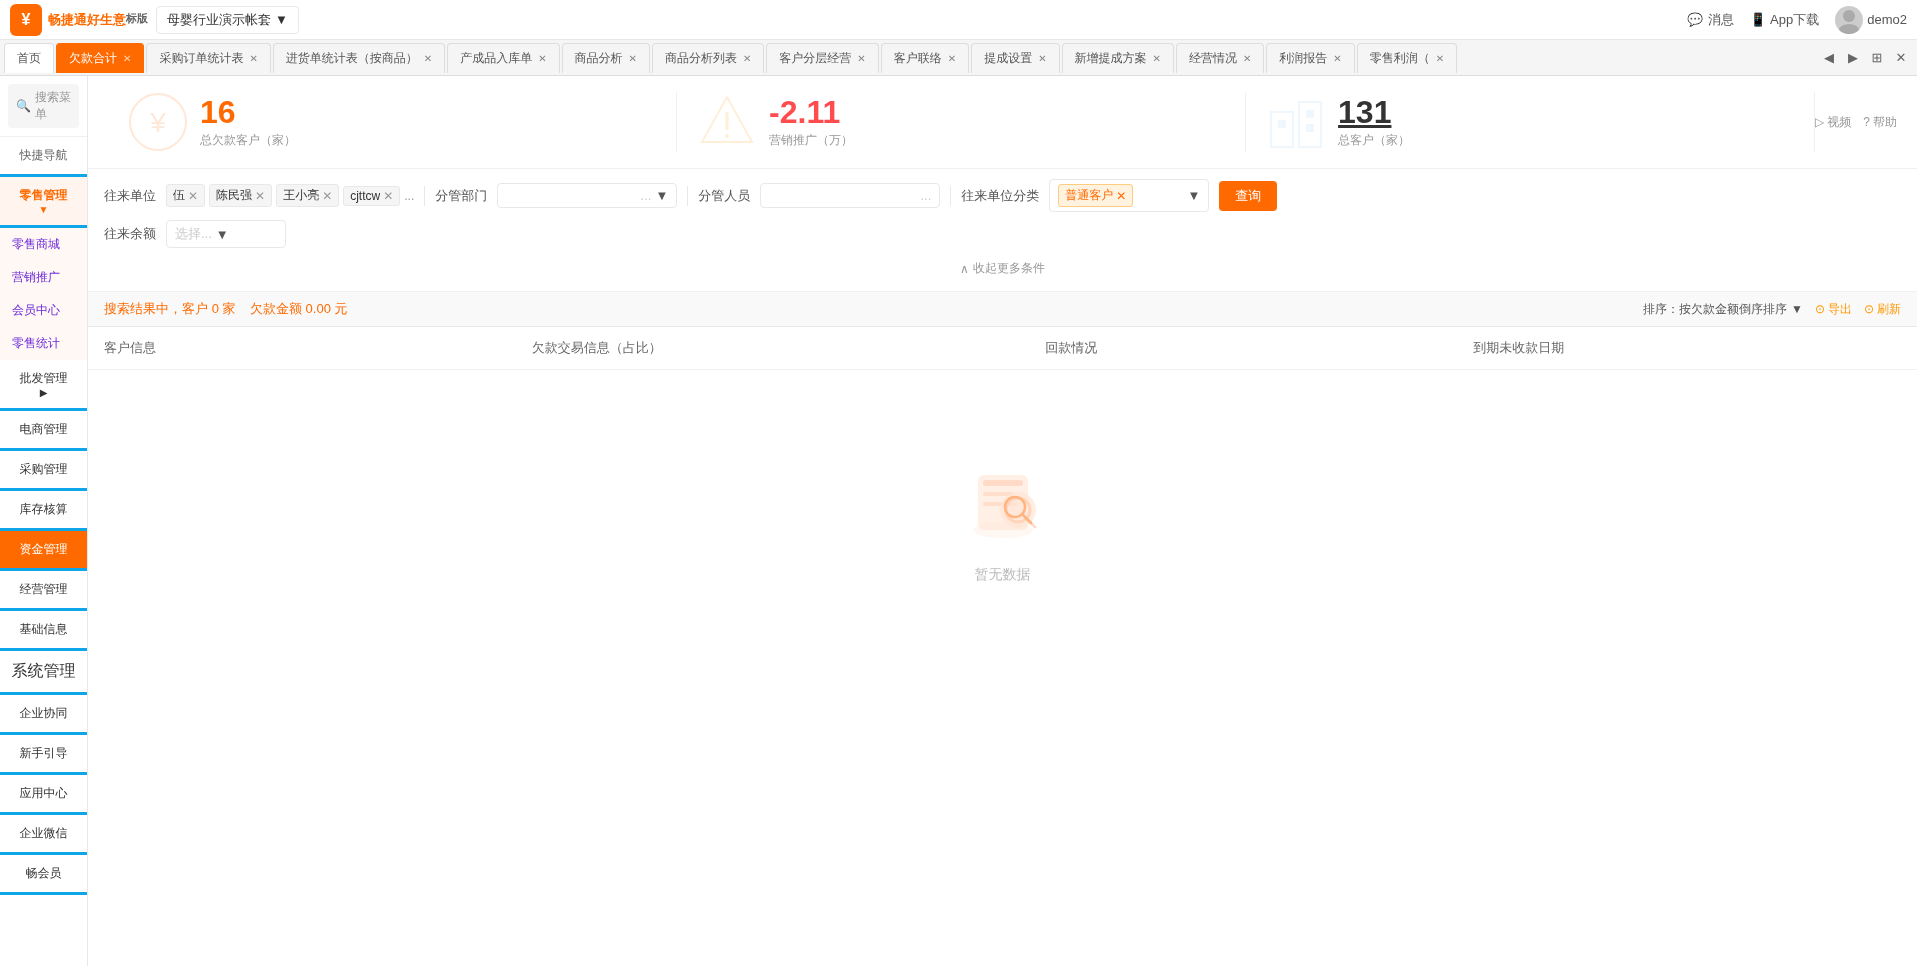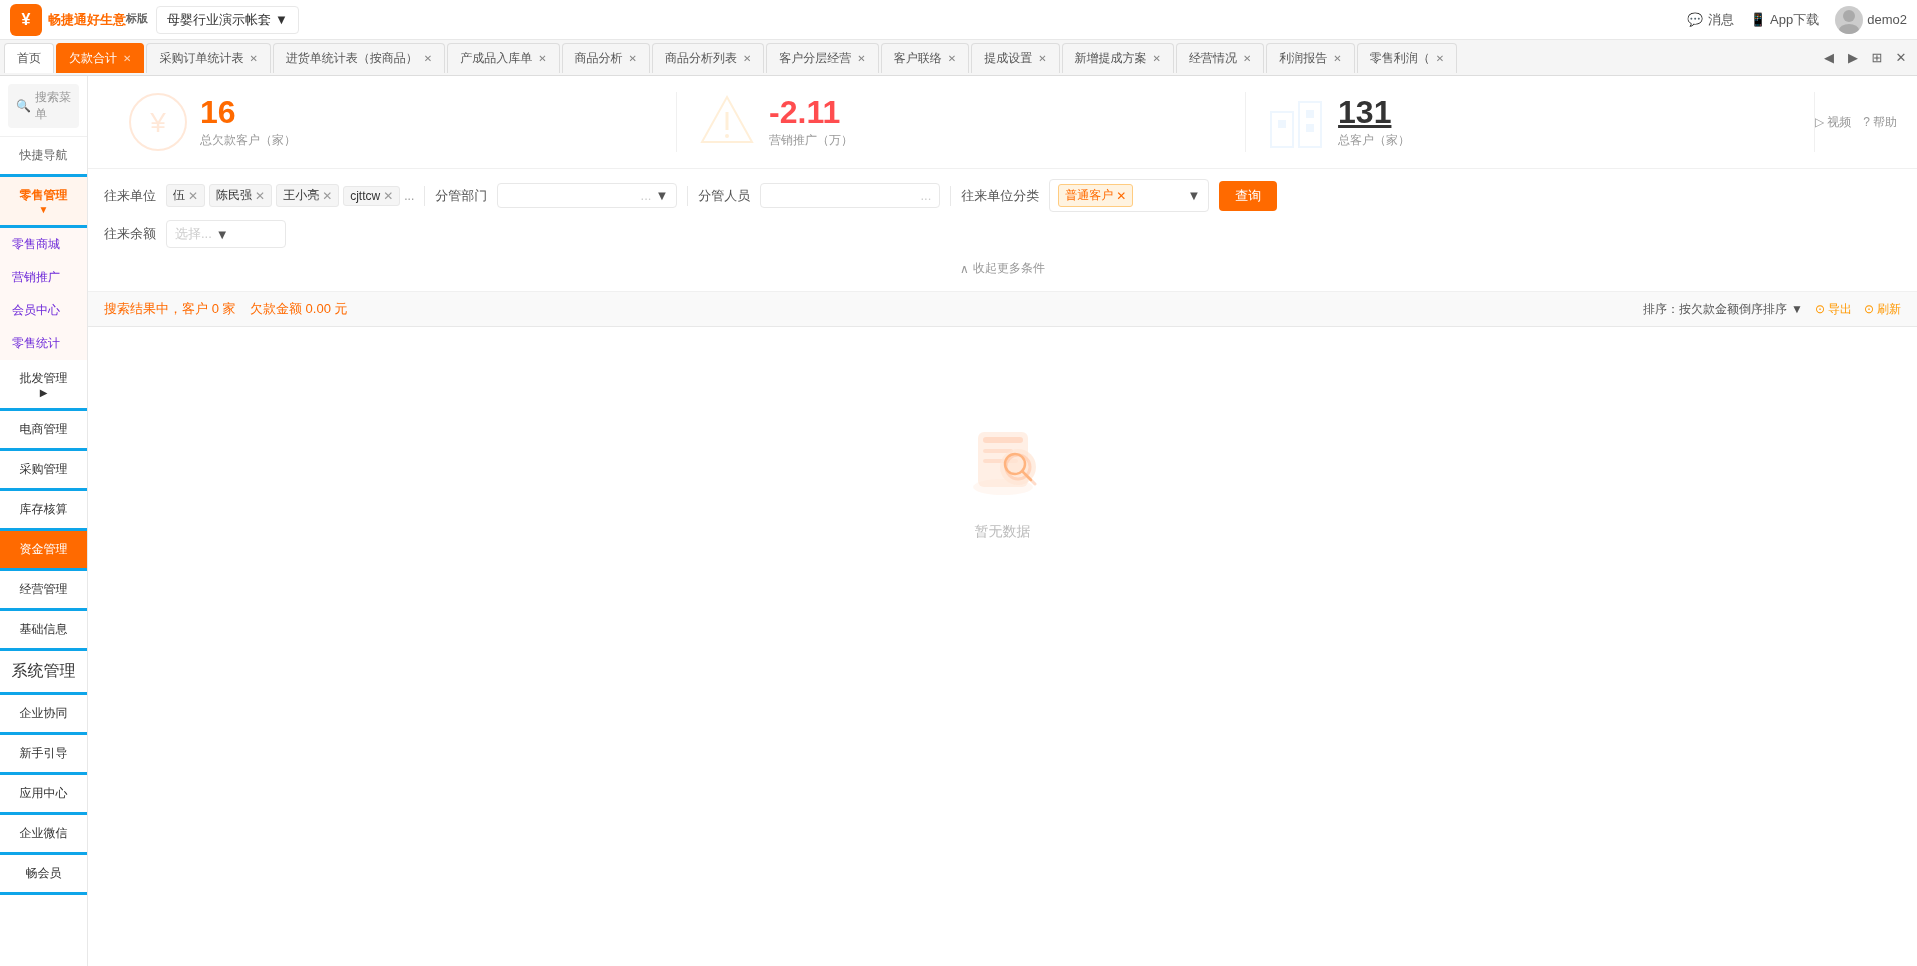--- a/index.html
+++ b/index.html
@@ -397,20 +397,26 @@
           <span>导出</span>
         </div>
         <div class="results-refresh">
           <span>⊙</span>
           <span>刷新</span>
         </div>
       </div>
     </div>
 
     <div class="table-container">
+      <div class="table-header">
+        <div>客户信息</div>
+        <div>欠款交易信息（占比）</div>
+        <div>回款情况</div>
+        <div>到期未收款日期</div>
+      </div>
 
       <div class="empty-state">
         <div class="empty-icon">
           <svg width="100" height="100" viewBox="0 0 100 100" fill="none">
 
             <ellipse cx="50" cy="80" rx="30" ry="8" fill="#ffe0cc" opacity="0.5"></ellipse>
             <rect x="25" y="25" width="50" height="55" rx="6" fill="#ffccaa" opacity="0.6"></rect>
             <rect x="30" y="30" width="40" height="6" rx="3" fill="#ff8c50" opacity="0.5"></rect>
             <rect x="30" y="42" width="30" height="4" rx="2" fill="#ff8c50" opacity="0.4"></rect>
             <rect x="30" y="52" width="35" height="4" rx="2" fill="#ff8c50" opacity="0.4"></rect>

